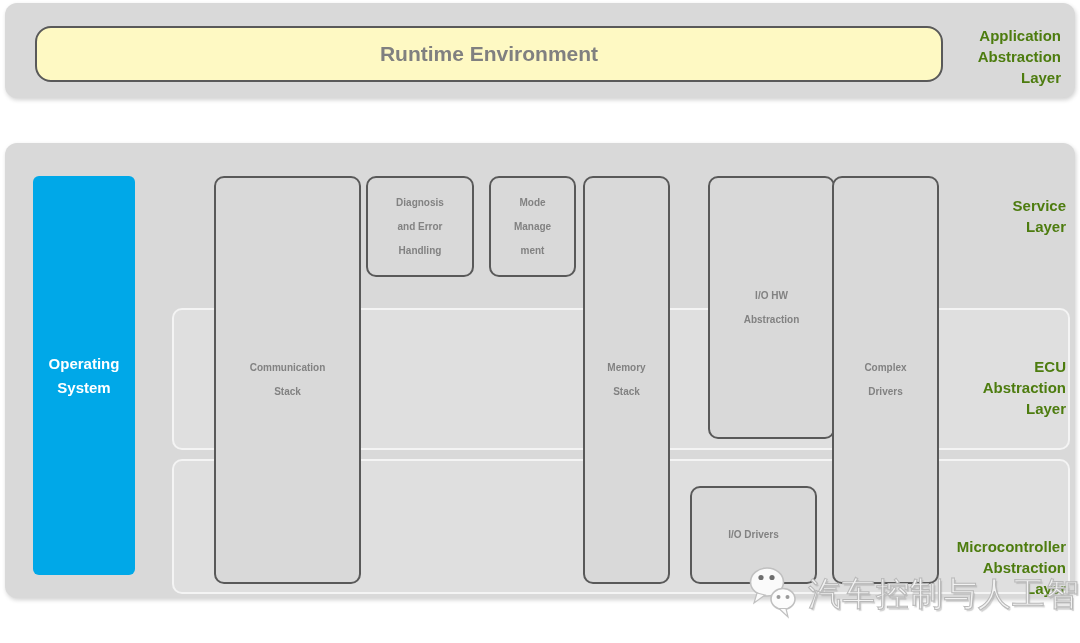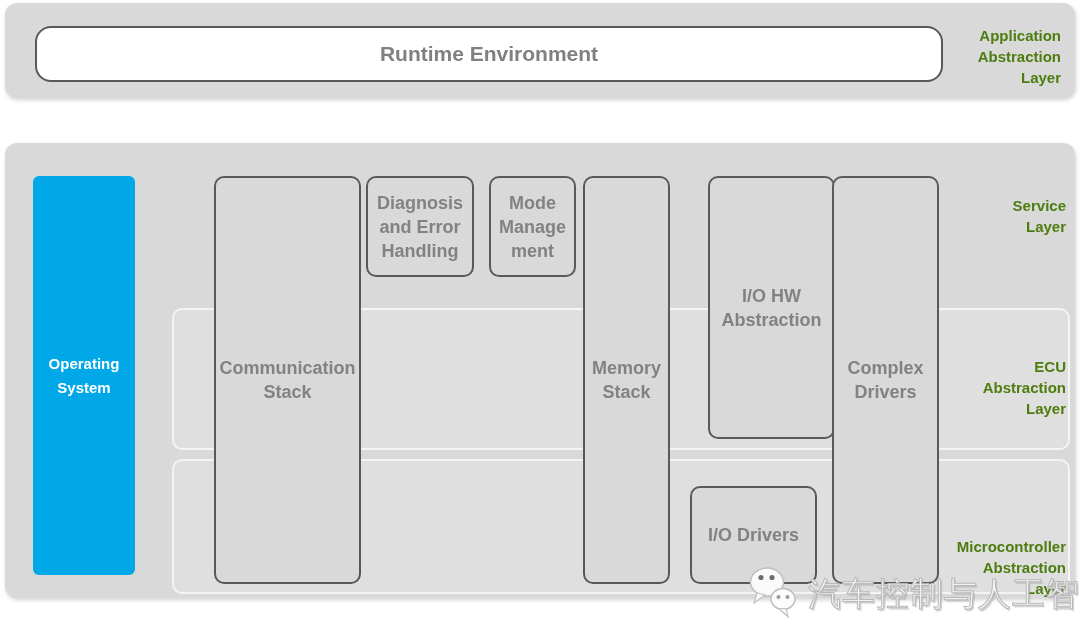--- a/index.html
+++ b/index.html
@@ -7,25 +7,25 @@
     width:1080px;height:643px;position:relative;background:#ffffff;
     font-family:"Liberation Sans",sans-serif;overflow:hidden;
   }
   .panel{
     position:absolute;background:var(--panel,#d9d9d9);border-radius:12px;
     box-shadow:1px 2px 4px rgba(0,0,0,0.18);
   }
   .outline-box{
     position:absolute;background:#d9d9d9;border:2px solid #595959;border-radius:10px;
     display:flex;align-items:center;justify-content:center;text-align:center;
-    color:#828282;font-weight:bold;font-size:18px;line-height:24px;white-space:pre-line;
+    color:#828282;font-weight:bold;font-size:10px;line-height:24px;white-space:pre-line;
   }
   .runtime-box{
     position:absolute;left:30px;top:23px;width:904px;height:52px;
-    background:#ffffff;border:2px solid #595959;border-radius:16px;
+    background:#fef9c3;border:2px solid #595959;border-radius:16px;
     display:flex;align-items:center;justify-content:center;
     color:#808080;font-weight:bold;font-size:21px;
   }
   .band{
     position:absolute;left:172px;width:894px;border-radius:10px;
     border:2px solid rgba(255,255,255,0.65);background:rgba(255,255,255,0.16);
   }
   .os-box{
     position:absolute;left:33px;top:176px;width:102px;height:399px;
     background:var(--blue,#00a8e8);border-radius:6px;

